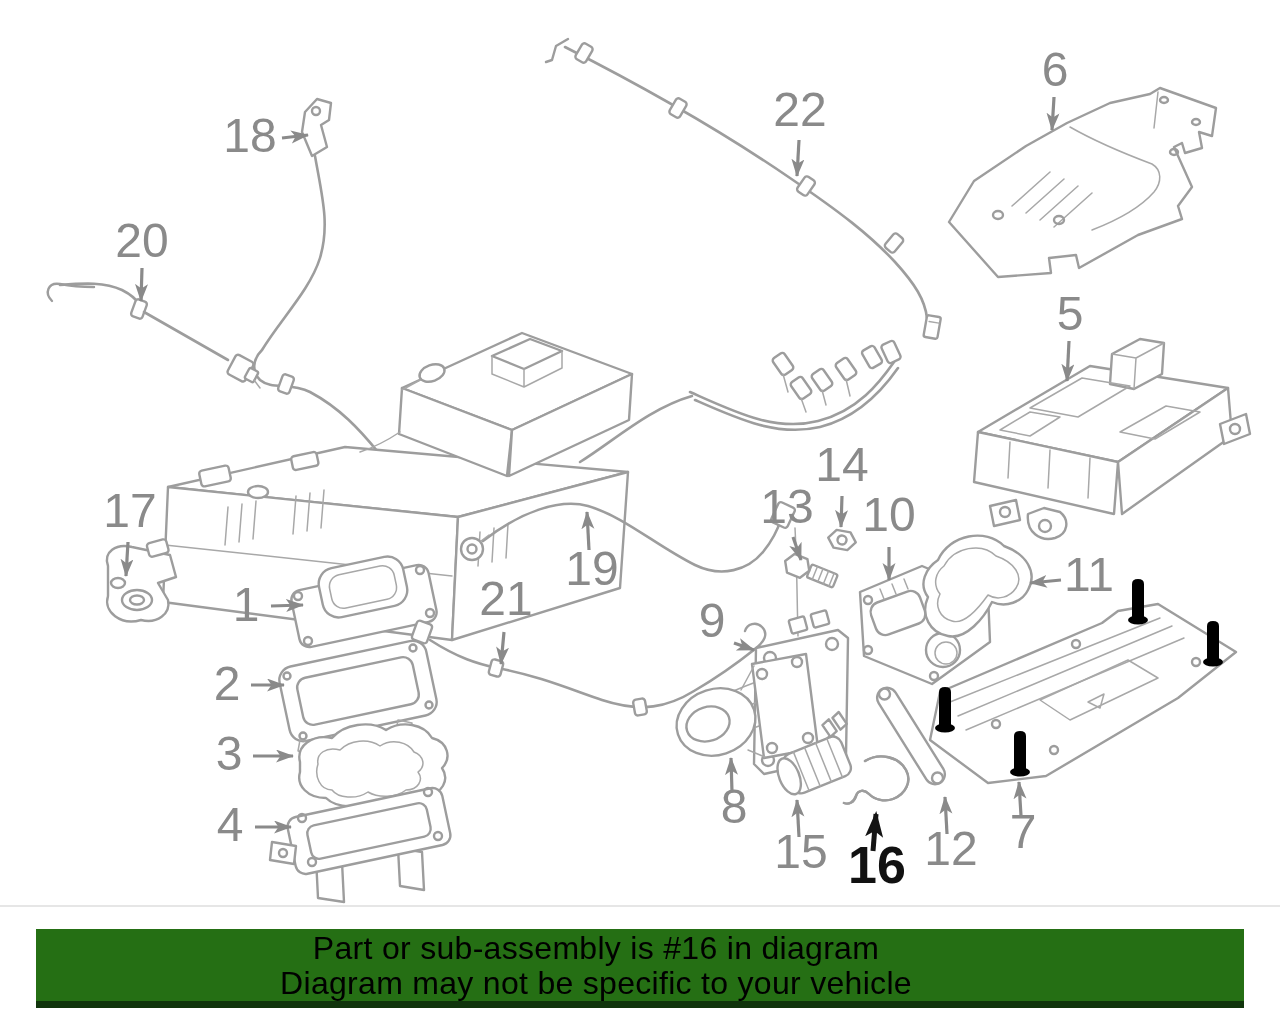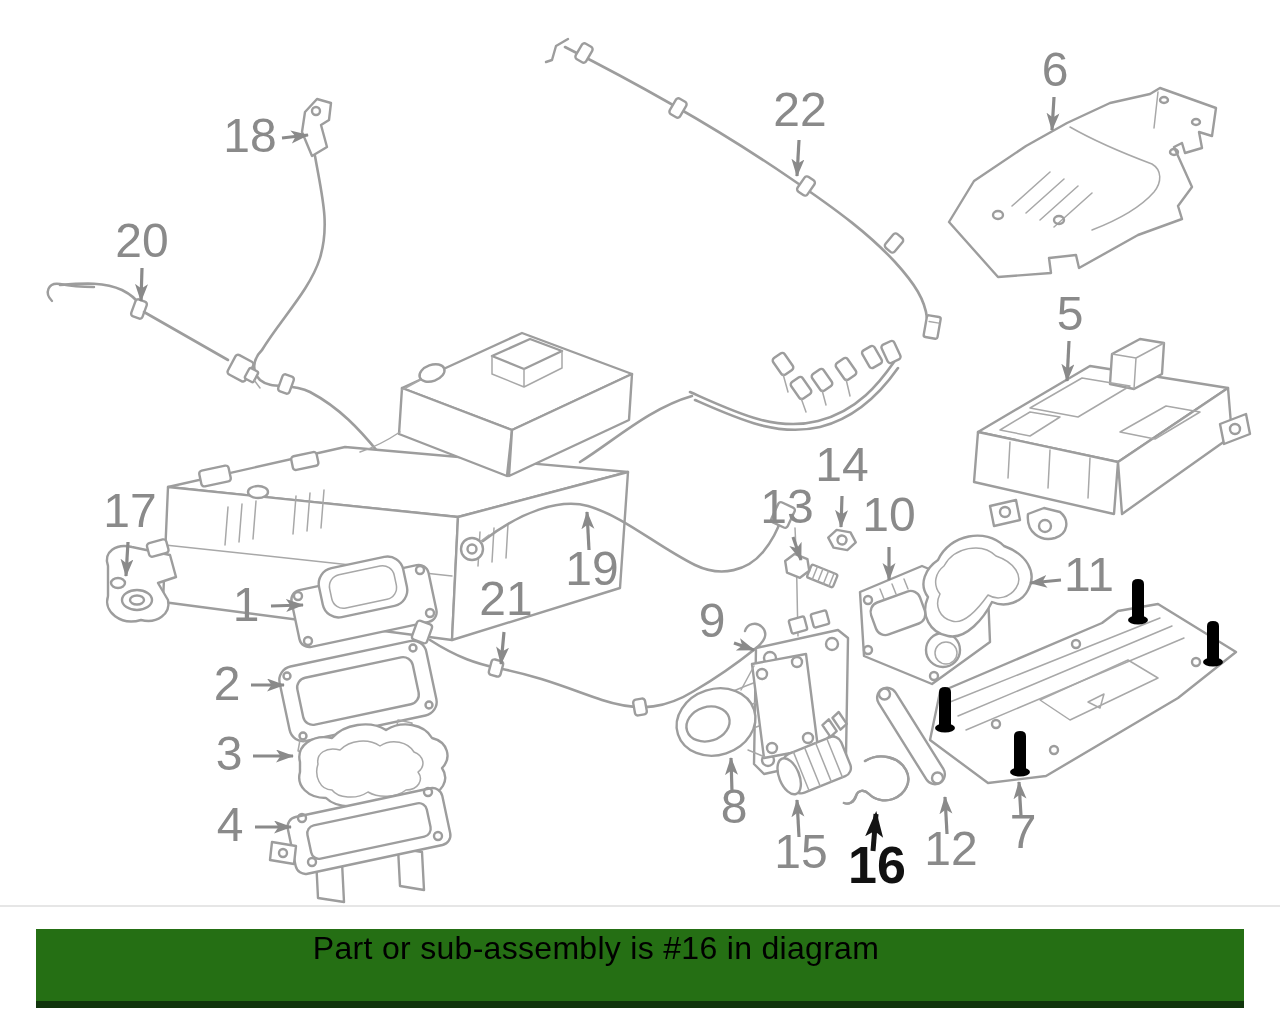--- a/index.html
+++ b/index.html
@@ -379,15 +379,16 @@
         <text x="142" y="257" text-anchor="middle" class="lbl">20</text>
         <line x1="504" y1="632" x2="501" y2="664" stroke="#8a8a8a" stroke-width="3.2" marker-end="url(#ah-g)"></line>
         <text x="506" y="615" text-anchor="middle" class="lbl">21</text>
         <line x1="799" y1="140" x2="797" y2="176" stroke="#8a8a8a" stroke-width="3.2" marker-end="url(#ah-g)"></line>
         <text x="800" y="126" text-anchor="middle" class="lbl">22</text>
       </g>
 </svg>
 
 <div class="banner">
   <div>Part or sub-assembly is #16 in diagram</div>
+  <div>Diagram may not be specific to your vehicle</div>
 </div>
 
 </div>
 
 </body></html>

